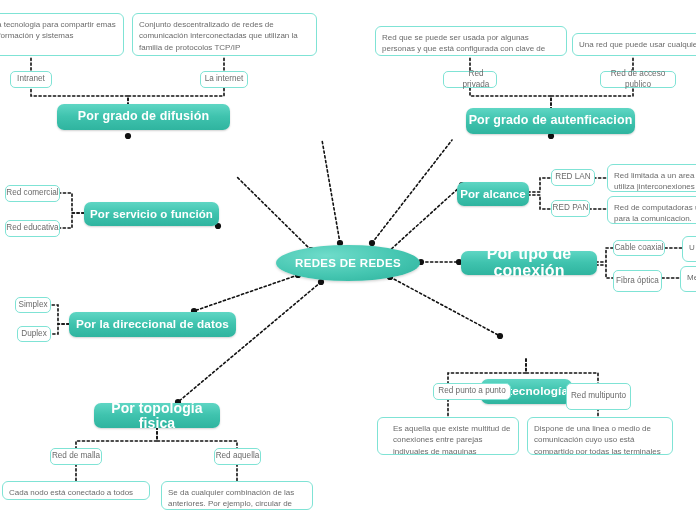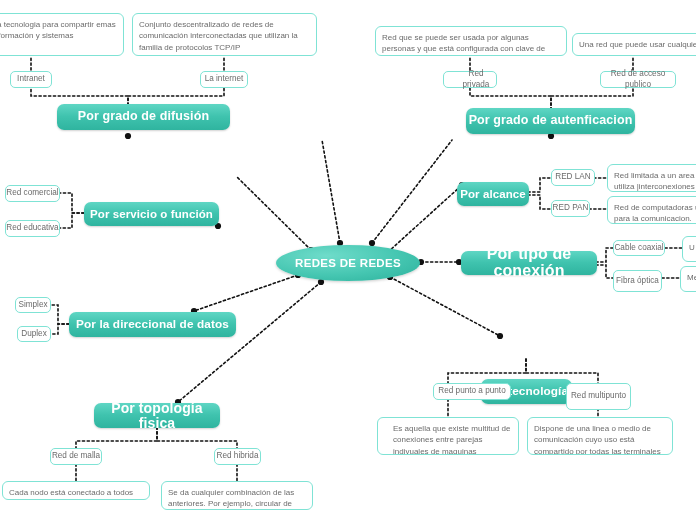--- a/index.html
+++ b/index.html
@@ -177,21 +177,21 @@
   <div class="node leaf" style="left:15px;top:297px;width:36px;height:16px;">Simplex</div>
 
   <div class="node leaf" style="left:17px;top:326px;width:34px;height:16px;text-align:center;">Duplex</div>
 
   <div class="node leaf" style="left:409px;top:383px;width:78px;height:17px;margin-left:24px;">Red punto a punto</div>
 
   <div class="node leaf" style="left:566px;top:383px;width:65px;height:27px;">Red multipunto</div>
 
   <div class="node leaf" style="left:50px;top:448px;width:52px;height:17px;">Red de malla</div>
 
-  <div class="node leaf" style="left:214px;top:448px;width:47px;height:17px;">Red hibrida</div>
+  <div class="node leaf" style="left:214px;top:448px;width:47px;height:17px;">Red aquella</div>
 
   <div class="node desc" style="left:-26px;top:13px;width:150px;height:43px;">utiliza tecnologia para compartir emas de información y sistemas</div>
 
   <div class="node desc" style="left:132px;top:13px;width:185px;height:43px;">Conjunto descentralizado de redes de comunicación interconectadas que utilizan la familia de protocolos TCP/IP</div>
 
   <div class="node desc" style="left:375px;top:26px;width:192px;height:30px;">Red que se puede ser usada por algunas personas y que está configurada con clave de acceso</div>
 
   <div class="node desc" style="left:572px;top:33px;width:150px;height:23px;">Una red que puede usar cualquier p</div>
 
   <div class="node desc" style="left:607px;top:164px;width:115px;height:28px;">Red limitada a un area pe utiliza |interconexiones pr</div>

